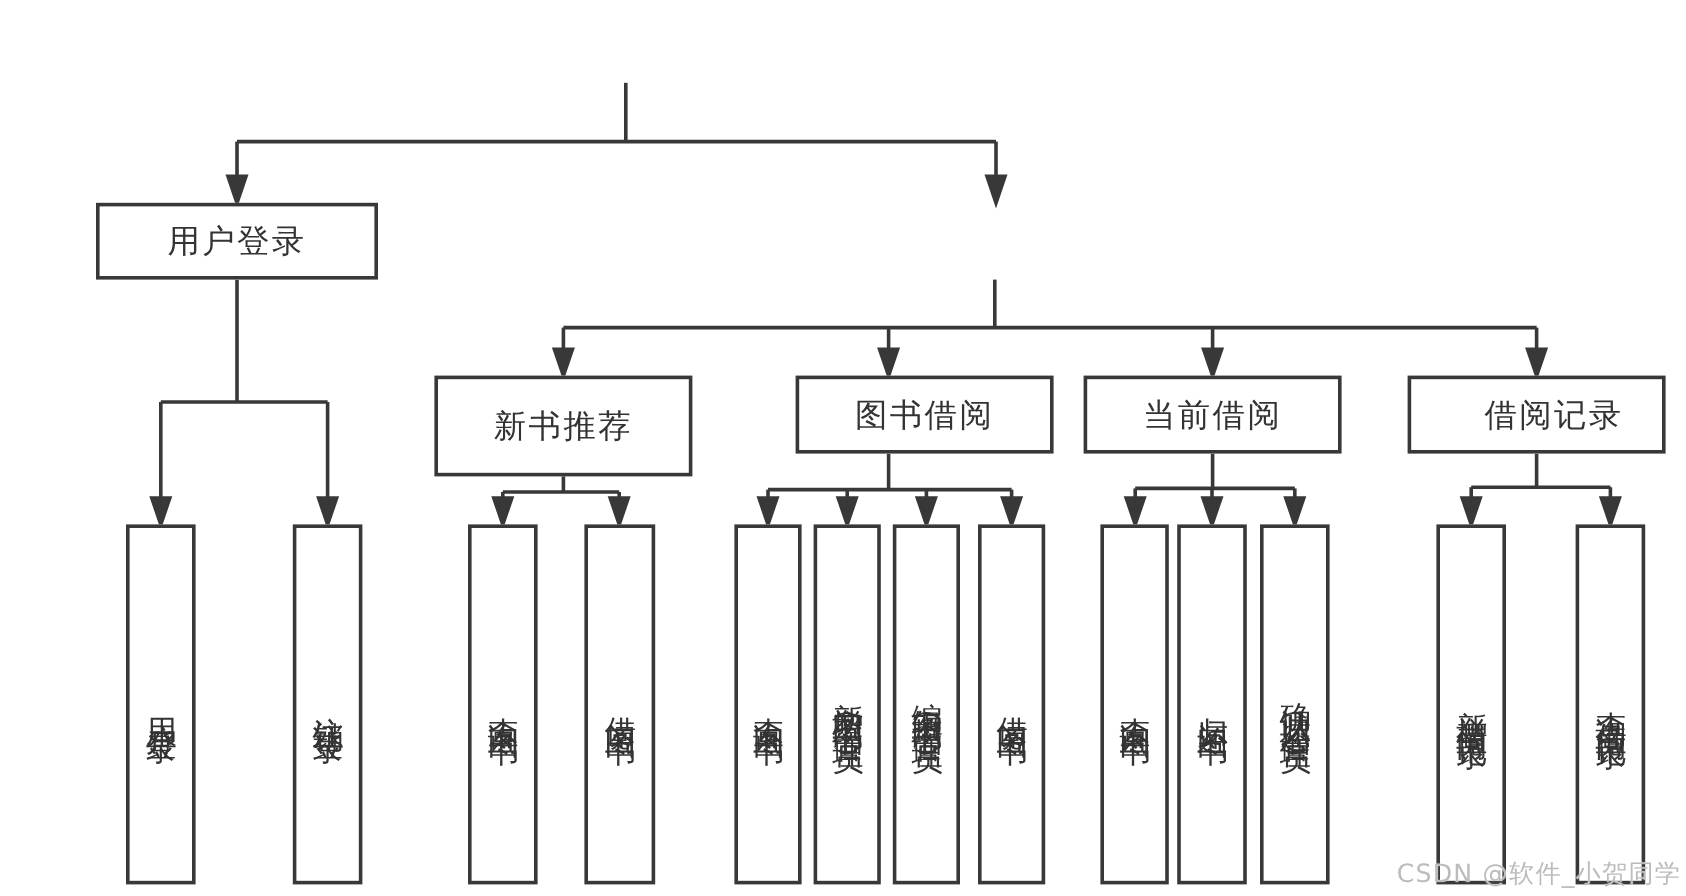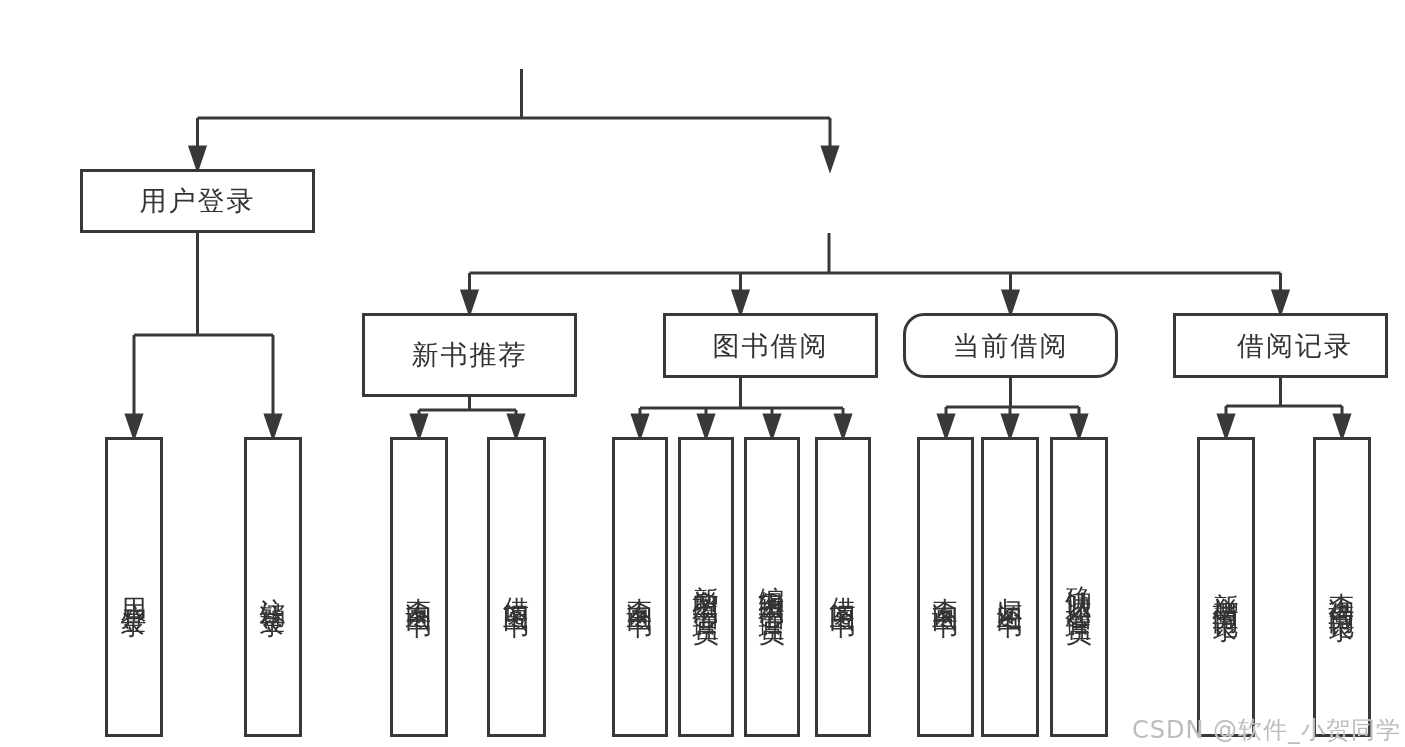--- a/index.html
+++ b/index.html
@@ -31,21 +31,21 @@
     text-orientation: mixed;
     letter-spacing: 5px;
     line-height: 1;
     font-size: 26px;
     white-space: normal;
   }
   .watermark {
     position: absolute;
     right: 4px;
     top: 714px;
-    font-size: 24px;
+    font-size: 21px;
     color: #bcbcbc;
     letter-spacing: 1px;
     z-index: 3;
     text-shadow: 0 0 1px #ffffff;
   }
 </style>
 </head>
 <body>
 
 <div class="canvas">
@@ -110,21 +110,21 @@
     <polygon points="1226,437 1218.5,415 1233.5,415"></polygon>
     <line x1="1342" y1="406" x2="1342" y2="428"></line>
     <polygon points="1342,437 1334.5,415 1349.5,415"></polygon>
   </svg>
 
 
   <div class="node" style="left:80px; top:169px; width:235px; height:64px;">用户登录</div>
 
   <div class="node" style="left:362px; top:313px; width:215px; height:84px;">新书推荐</div>
   <div class="node" style="left:633px; top:313px; width:215px; height:65px;margin-left:30px;">图书借阅</div>
-  <div class="node" style="left:903px; top:313px; width:215px; height:65px;border-radius:21px;">当前借阅</div>
+  <div class="node" style="left:903px; top:313px; width:215px; height:65px;">当前借阅</div>
   <div class="node" style="left:1173px; top:313px; width:215px; height:65px;padding-left:29px;">借阅记录</div>
 
   <div class="node node-v" style="left:105px; top:437px; width:58px; height:300px;">用户登录</div>
   <div class="node node-v" style="left:244px; top:437px; width:58px; height:300px;">注销登录</div>
 
   <div class="node node-v" style="left:390px; top:437px; width:58px; height:300px;">查询图书</div>
   <div class="node node-v" style="left:487px; top:437px; width:59px; height:300px;">借阅图书</div>
 
   <div class="node node-v" style="left:612px; top:437px; width:56px; height:300px;">查询图书</div>
   <div class="node node-v" style="left:678px; top:437px; width:56px; height:300px;">新增图书（管理员）</div>

